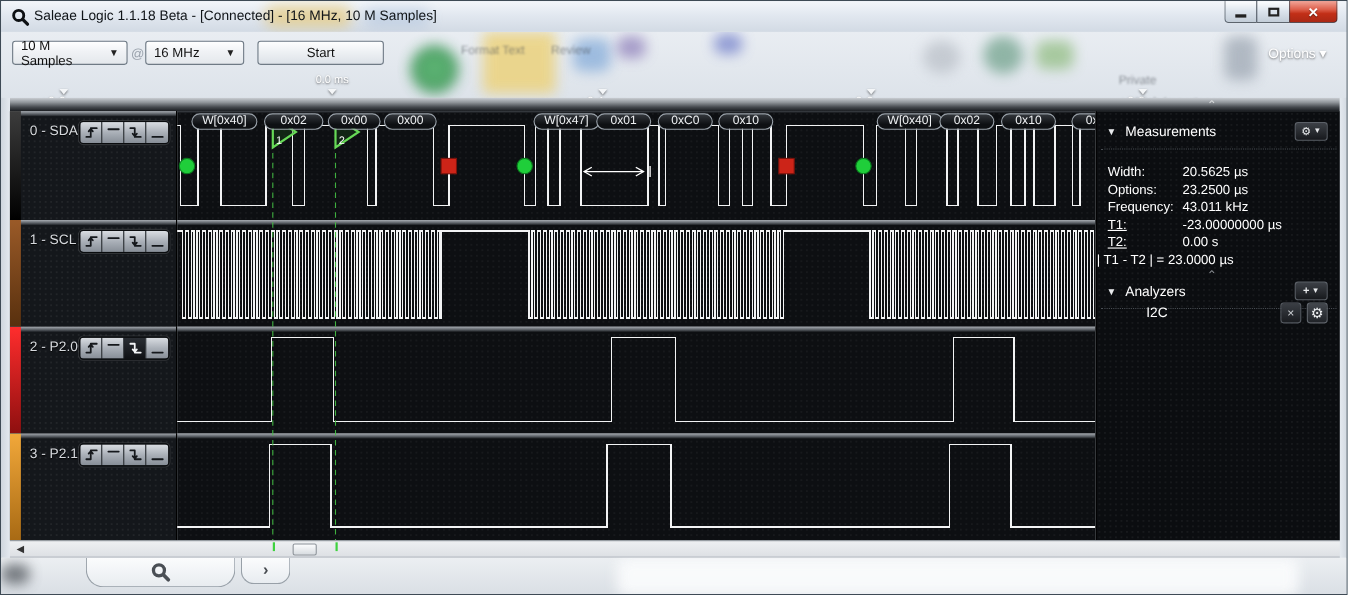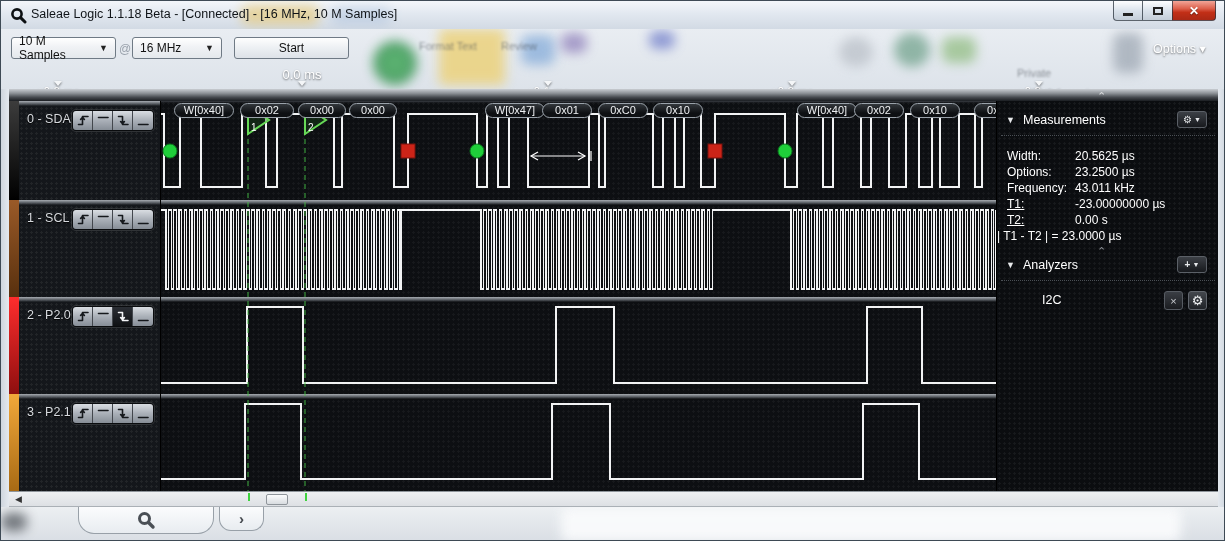--- a/index.html
+++ b/index.html
@@ -26,21 +26,21 @@
 
   
   .toolbar { position:absolute; left:0; top:28px; width:1225px; height:60px;
     background:linear-gradient(180deg,#e9edf2,#dde3ea); overflow:hidden; }
   .combo { position:absolute; top:8px; height:22px; background:linear-gradient(180deg,#ffffff,#f0f2f5 45%,#e4e8ec); border:1px solid #6f7a85; border-radius:3px; font-size:12px; color:#111; display:flex; align-items:center; padding:0 7px; }
   .combo .caret { margin-left:auto; font-size:9px; color:#222; padding-left:10px; }
   .at-sym { position:absolute; left:118px; top:13px; font-size:12px; color:#9aa2ac; }
   .btn-start { position:absolute; left:233px; top:8px; width:115px; height:22px; background:linear-gradient(180deg,#fefefe,#eef1f4 45%,#dde2e8); border:1px solid #6f7a85; border-radius:3px; font-size:12px; color:#111; display:flex; align-items:center; justify-content:center; }
   .options-lbl { position:absolute; left:1152px; top:12px; color:#fff; font-size:12.5px; text-shadow:0 1px 2px rgba(0,0,0,.55); }
   .tl-label { position:absolute; top:56px; transform:translateX(-50%); color:#fff; font-size:12px; text-shadow:0 1px 2px rgba(0,0,0,.6); white-space:nowrap; }
-  .tl-label.major { top:38px; font-size:13px; }
+  .tl-label.major { top:38px; font-size:10px; }
   .tl-arrow { position:absolute; top:52px; transform:translateX(-50%); width:0; height:0; border-left:4px solid transparent; border-right:4px solid transparent; border-top:5px solid #f4f6f8; filter:drop-shadow(0 1px 1px rgba(0,0,0,.5)); }
 
   
   .frame-left  { position:absolute; left:0; top:88px; width:8px; height:418px; background:linear-gradient(90deg,#cfd6de,#e4e9ef); }
   .frame-right { position:absolute; left:1217px; top:88px; width:8px; height:418px; background:linear-gradient(90deg,#e4e9ef,#cfd6de); }
   .topstrip { position:absolute; left:8px; top:88px; width:1209px; height:12px;
     background:linear-gradient(180deg,#c9cdd2 0%,#8e9398 35%,#45494e 70%,#1b1e22 100%); }
   .notch { position:absolute; color:#d8dadc; font-size:11px; line-height:8px; }
 
   
@@ -364,21 +364,21 @@
     <div class="ph" style="top:155px;">
       <span class="tri">▼</span>
       <span class="ph-title">Analyzers</span>
       <div class="mini-btn">
         <span style="font-weight:bold;">+</span>
           <span class="dd">▼</span>
       </div>
     </div>
     <div class="psep" style="top:179px;"></div>
     <div id="arows">
-        <div class="arow" style="top: 190px; text-align: center;">
+        <div class="arow" style="top: 174px; text-align: center;">
           <span class="aname">I2C</span>
           <div class="sq-btn xbtn">
             <span>×</span>
           </div>
           <div class="sq-btn gbtn">
             <span>⚙</span>
           </div>
         </div>
       </div>
   </div>

